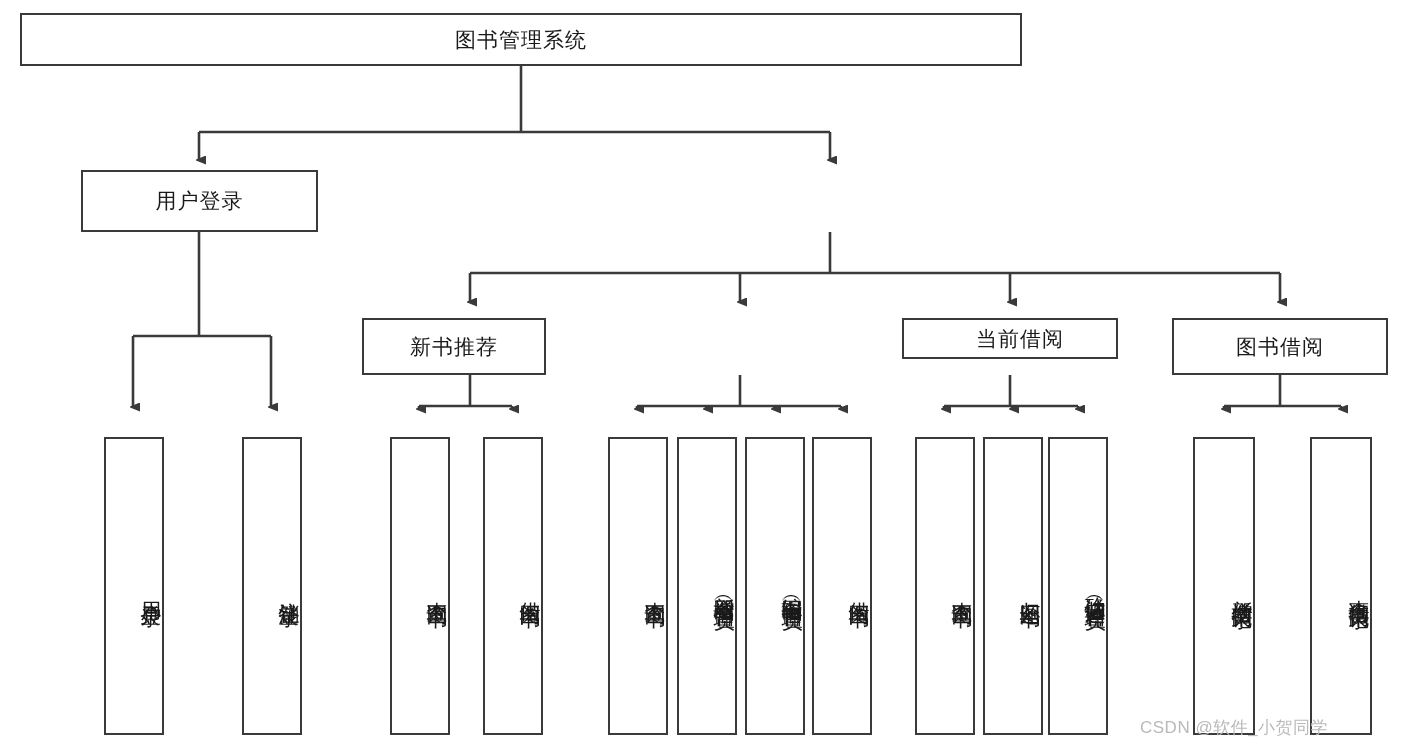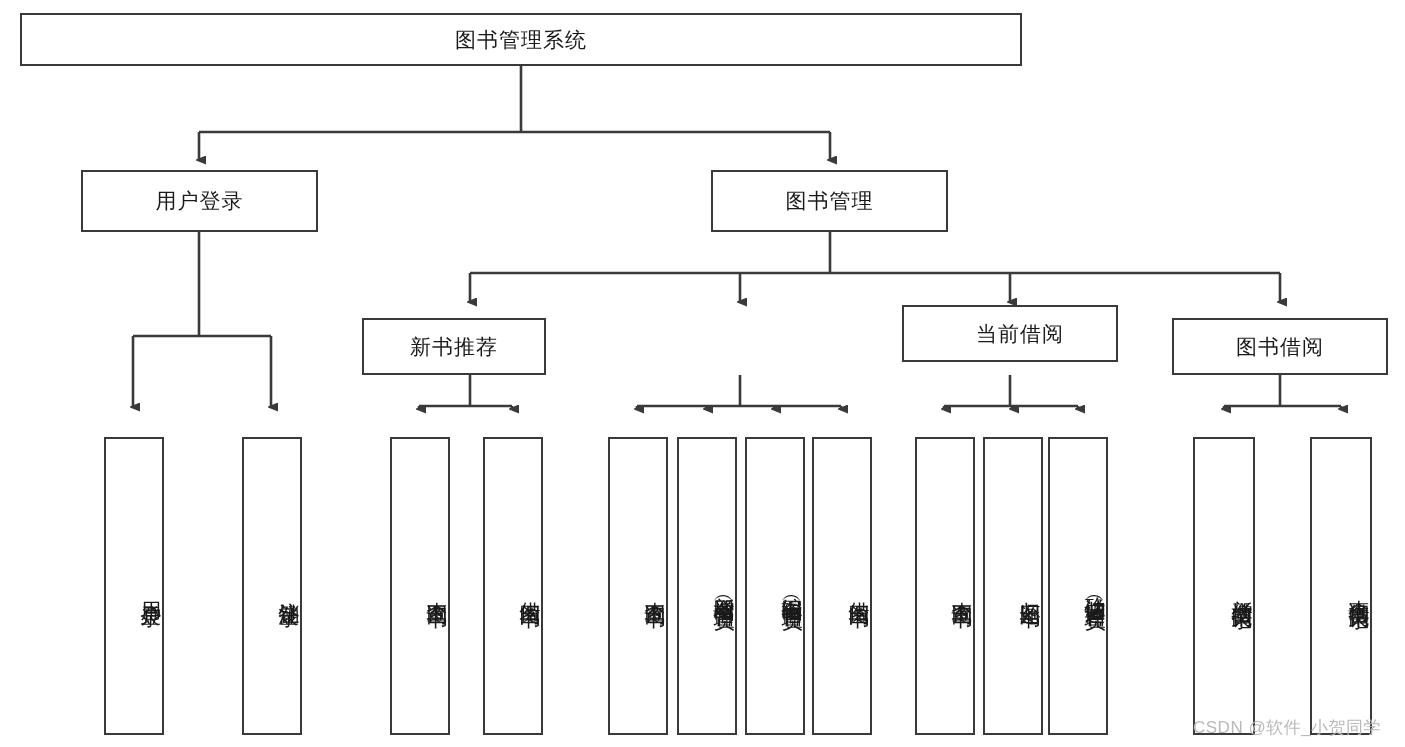--- a/index.html
+++ b/index.html
@@ -118,28 +118,25 @@
     </g>
   </svg>
 
   <div class="node horiz root" style="left:20px; top:13px; width:1002px; height:53px;">
     <span class="txt">图书管理系统</span>
   </div>
 
   <div class="node horiz" style="left:81px; top:170px; width:237px; height:62px;">
     <span class="txt">用户登录</span>
   </div>
-  <div class="node horiz" style="left:711px; top:170px; width:237px; height:62px;">
-    <span class="txt">图书管理</span>
-  </div>
 
   <div class="node horiz" style="left:362px; top:318px; width:184px; height:57px;">
     <span class="txt">新书推荐</span>
   </div>
-  <div class="node horiz" style="left:902px; top:305px; width:216px; height:57px;padding-left:20px;">
+  <div class="node horiz" style="left:902px; top:318px; width:216px; height:41px;padding-left:20px;">
     <span class="txt">当前借阅</span>
   </div>
   <div class="node horiz" style="left:1172px; top:318px; width:216px; height:57px;">
     <span class="txt">图书借阅</span>
   </div>
 
   <div class="node vert" style="left:104px; top:437px; width:60px; height:298px;">
     <span class="txt">用户登录</span>
   </div>
   <div class="node vert" style="left:242px; top:437px; width:60px; height:298px;">
@@ -176,15 +173,15 @@
     <span class="txt">确认归还（管理员）</span>
   </div>
 
   <div class="node vert" style="left:1193px; top:437px; width:62px; height:298px;">
     <span class="txt">新增借阅记录</span>
   </div>
   <div class="node vert" style="left:1310px; top:437px; width:62px; height:298px;">
     <span class="txt">查询借阅记录</span>
   </div>
 
-  <div class="watermark" style="left:1193px; top:716px;">CSDN @软件_小贺同学</div>
+  <div class="watermark" style="left:1140px; top:716px;">CSDN @软件_小贺同学</div>
 
 </div>
 
 </body></html>

